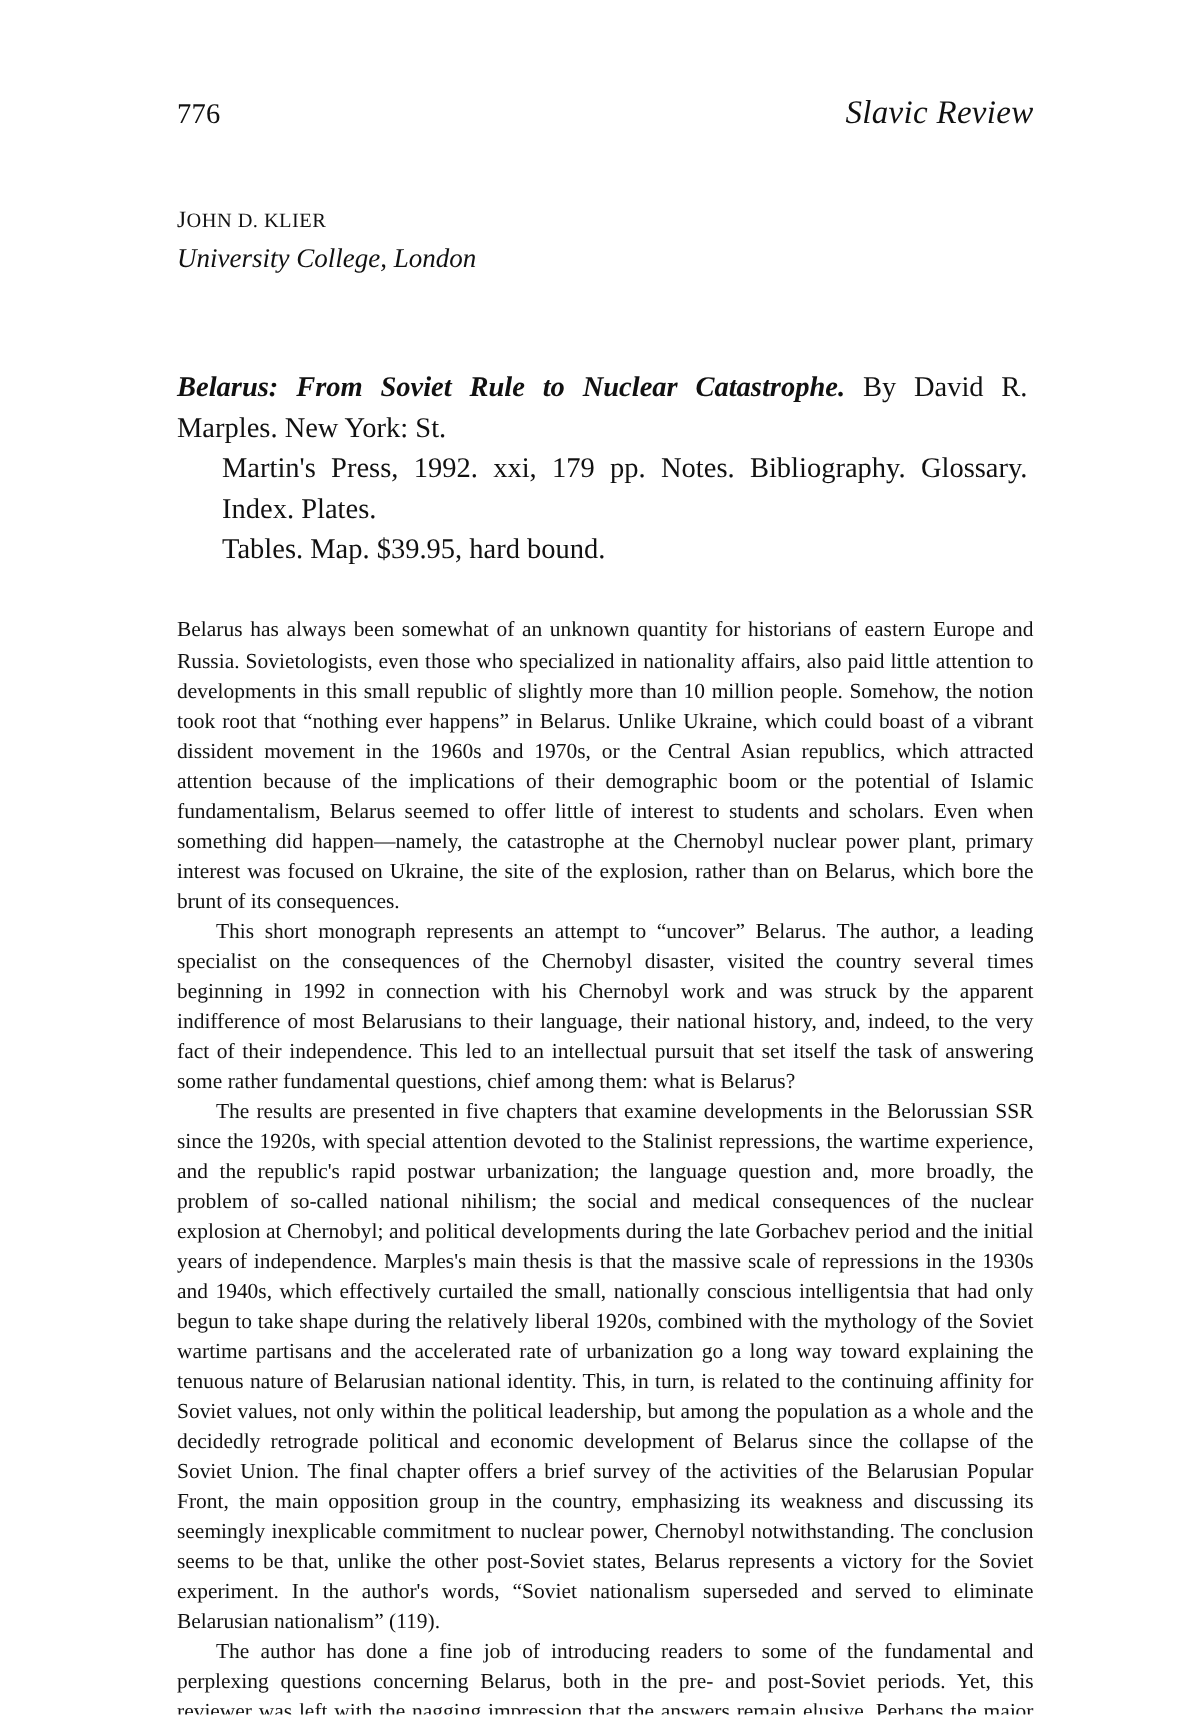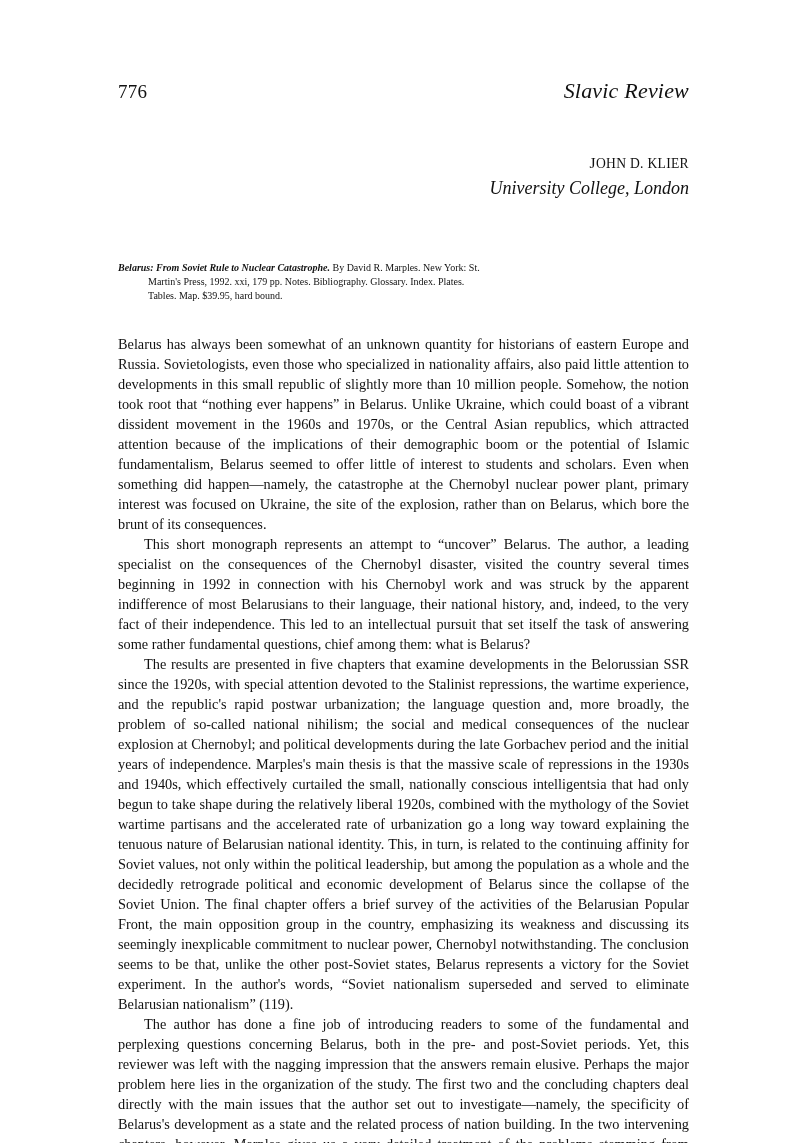--- a/index.html
+++ b/index.html
@@ -11,21 +11,21 @@
     width: 801px;
     height: 1143px;
     font-family: "Liberation Serif", "DejaVu Serif", serif;
     color: #111111;
   }
   .page {
     position: relative;
     width: 801px;
     height: 856px;
     box-sizing: border-box;
-    padding: 78px 112px 40px 118px;
+    padding: 62px 112px 40px 118px;
   }
   .running-head {
     display: flex;
     justify-content: space-between;
     align-items: baseline;
     margin-bottom: 48px;
   }
   .folio {
     font-size: 19px;
     letter-spacing: 0.2px;
@@ -43,38 +43,37 @@
     hyphens: none;
   }
   p {
     margin: 0;
   }
   .para-indent {
     text-indent: 26px;
   }
   .tail-block {
     margin-top: 22px;
-    text-align: right;
     line-height: 1.45;
   }
   .reviewer-name {
     font-size: 13.6px;
     letter-spacing: 0.3px;
   }
   .smallcaps-first {
     font-size: 15.6px;
   }
   .reviewer-affil {
     font-size: 18px;
     font-style: italic;
   }
   .book-entry {
     margin-top: 60px;
     margin-bottom: 30px;
-    font-size: 10px;
+    font-size: 19px;
     line-height: 1.43;
     text-align: justify;
     padding-right: 4px;
   }
   .book-entry .book-title {
     font-weight: bold;
     font-style: italic;
   }
   .book-entry .rest {
     font-weight: normal;

